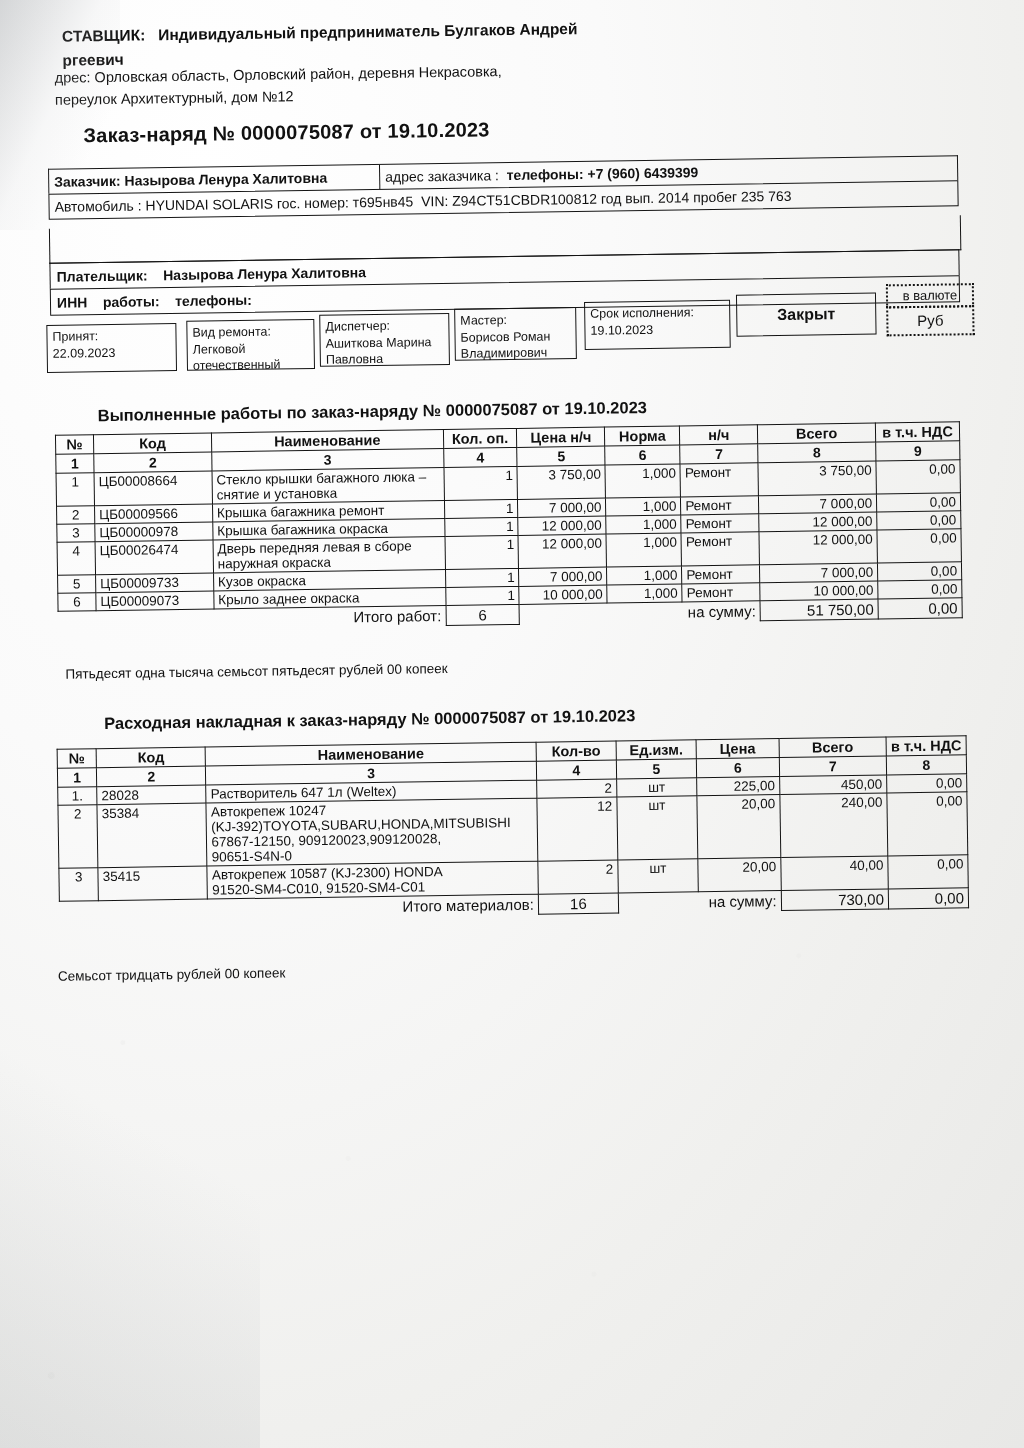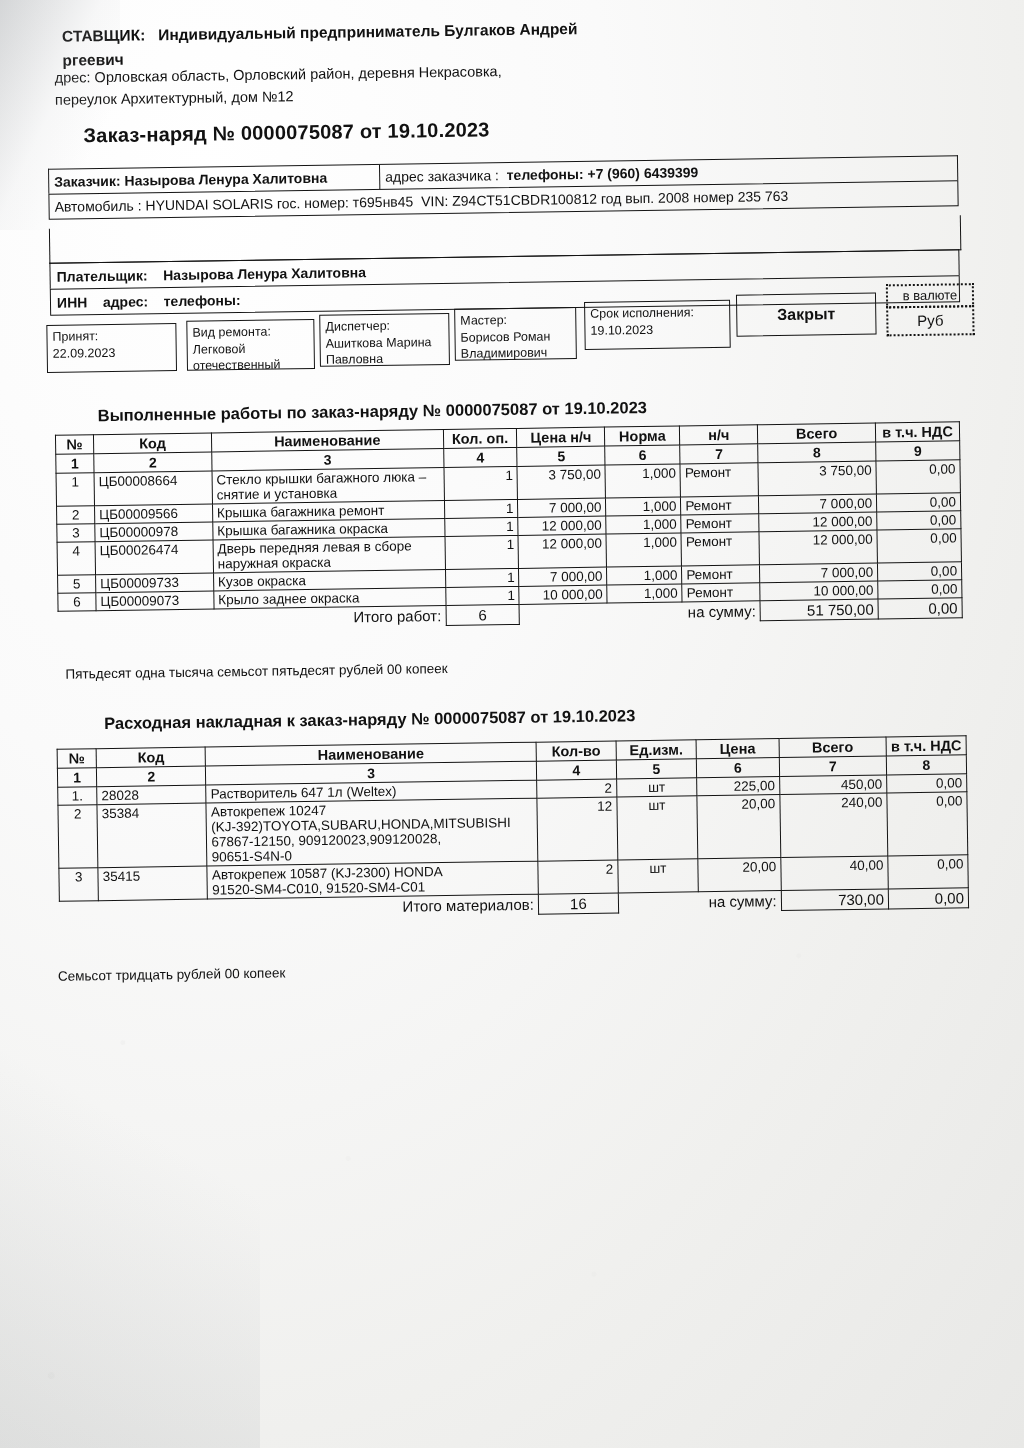--- a/index.html
+++ b/index.html
@@ -142,42 +142,42 @@
     </div>
     <div class="row">
       <div class="c" style="flex:1">
         <span class="nw">Автомобиль :</span>&nbsp;
         <span class="nw">HYUNDAI SOLARIS</span>&nbsp;
         <span class="nw">гос. номер:</span>&nbsp;
         <span class="nw">т695нв45</span>&nbsp;&nbsp;
         <span class="nw">VIN:</span>&nbsp;
         <span class="nw">Z94CT51CBDR100812</span>&nbsp;
         <span class="nw">год вып.</span>&nbsp;
-        <span class="nw">2008</span>&nbsp;
-        <span class="nw">номер</span>&nbsp;
+        <span class="nw">2014</span>&nbsp;
+        <span class="nw">пробег</span>&nbsp;
         <span class="nw">235 763</span>
       </div>
     </div>
   </div>
 
   <div class="blk" id="band"></div>
 
   <div class="blk" id="payer">
     <div class="row">
       <div class="c">
         <span class="b nw">Плательщик:</span>
         &nbsp;&nbsp;
         <span class="b nw">Назырова Ленура Халитовна</span>
       </div>
     </div>
     <div class="row">
       <div class="c">
         <span class="b nw">ИНН</span>
         &nbsp;&nbsp;
-        <span class="b nw">адрес:</span>
+        <span class="b nw">работы:</span>
         &nbsp;&nbsp;
         <span class="b nw">телефоны:</span>
       </div>
     </div>
   </div>
 
   <div class="blk" id="meta">
     <div class="cell" style="left:0px;top:8px;width:130px;height:48px;">
       <div>Принят:</div>
       <div>22.09.2023</div>

